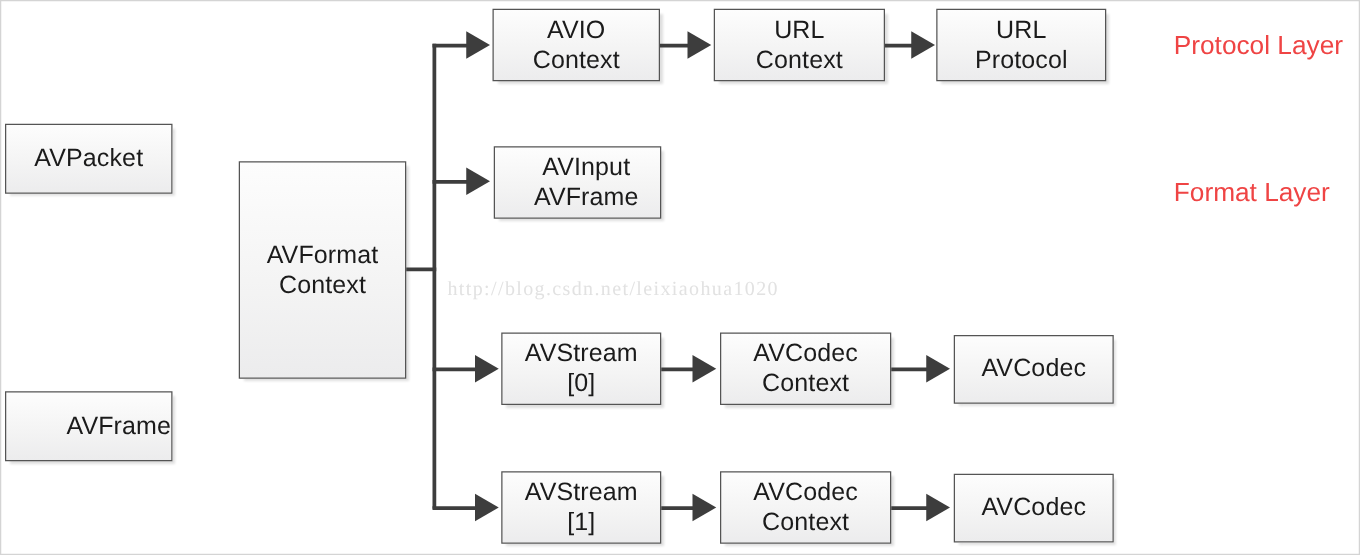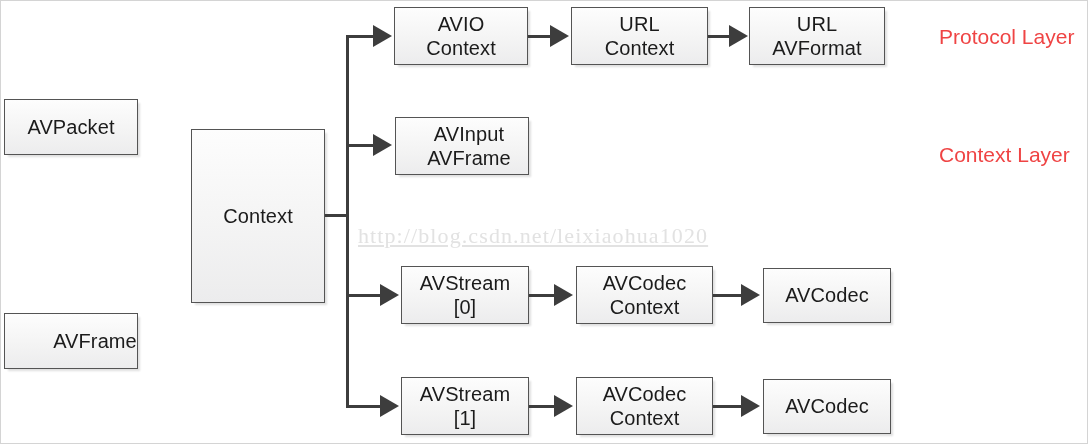--- a/index.html
+++ b/index.html
@@ -66,42 +66,42 @@
     white-space: nowrap;
     user-select: none;
   }
 
   
   .watermark {
     position: absolute;
     left: 357px;
     top: 222px;
     font-family: "Liberation Serif", serif;
-    font-size: 22px;
+    font-size: 16px;
     letter-spacing: 1.1px;
     color: #e2e2e2;
     white-space: nowrap;
     user-select: none;
-    text-decoration: underline;
   }
 </style>
 </head>
 <body>
 
 <div id="canvas">
 
   <div class="node" style="left:3px; top:98px; width:134px; height:56px;">
     <span class="ln">AVPacket</span>
   </div>
 
   <div class="node" style="left:3px; top:312px; width:134px; height:56px;padding-left:48px;">
     <span class="ln">AVFrame</span>
   </div>
 
   <div class="node" style="left:190px; top:128px; width:134px; height:174px;">
+    <span class="ln">AVFormat</span>
     <span class="ln">Context</span>
   </div>
 
   <div class="hline" style="left:324px; top:213px; width:24px;"></div>
 
   <div class="vline" style="left:345px; top:34px; height:372px;"></div>
 
   <div class="hline" style="left:345px; top:34px; width:33px;"></div>
   <div class="arrowhead" style="left:372px; top:24px;"></div>
 
@@ -125,31 +125,31 @@
   <div class="node" style="left:570px; top:6px; width:137px; height:58px;">
     <span class="ln">URL</span>
     <span class="ln">Context</span>
   </div>
 
   <div class="hline" style="left:707px; top:34px; width:26px;"></div>
   <div class="arrowhead" style="left:728px; top:24px;"></div>
 
   <div class="node" style="left:748px; top:6px; width:136px; height:58px;">
     <span class="ln">URL</span>
-    <span class="ln">AVFormat</span>
+    <span class="ln">Protocol</span>
   </div>
 
   <div class="layer-label" style="left:938px; top:24px;">Protocol Layer</div>
 
   <div class="node" style="left:394px; top:116px; width:134px; height:58px;padding-left:14px;">
     <span class="ln">AVInput</span>
     <span class="ln">AVFrame</span>
   </div>
 
-  <div class="layer-label" style="left:938px; top:142px;">Context Layer</div>
+  <div class="layer-label" style="left:938px; top:142px;">Format Layer</div>
 
   <div class="watermark">http://blog.csdn.net/leixiaohua1020</div>
 
   <div class="node" style="left:400px; top:265px; width:128px; height:58px;">
     <span class="ln">AVStream</span>
     <span class="ln">[0]</span>
   </div>
 
   <div class="hline" style="left:528px; top:293px; width:29px;"></div>
   <div class="arrowhead" style="left:553px; top:283px;"></div>

